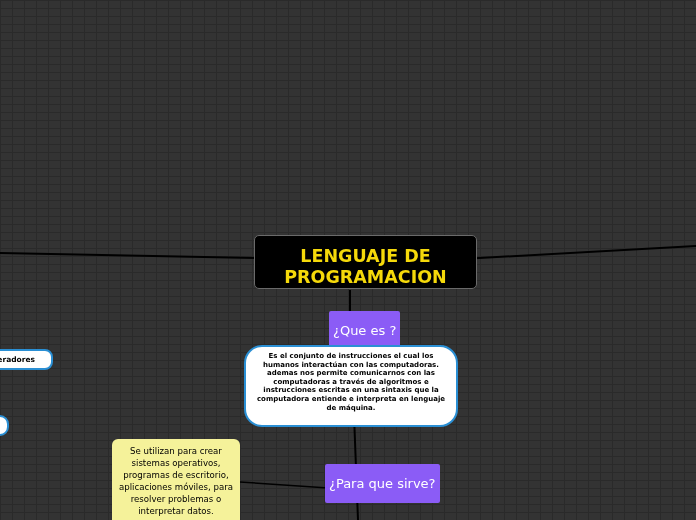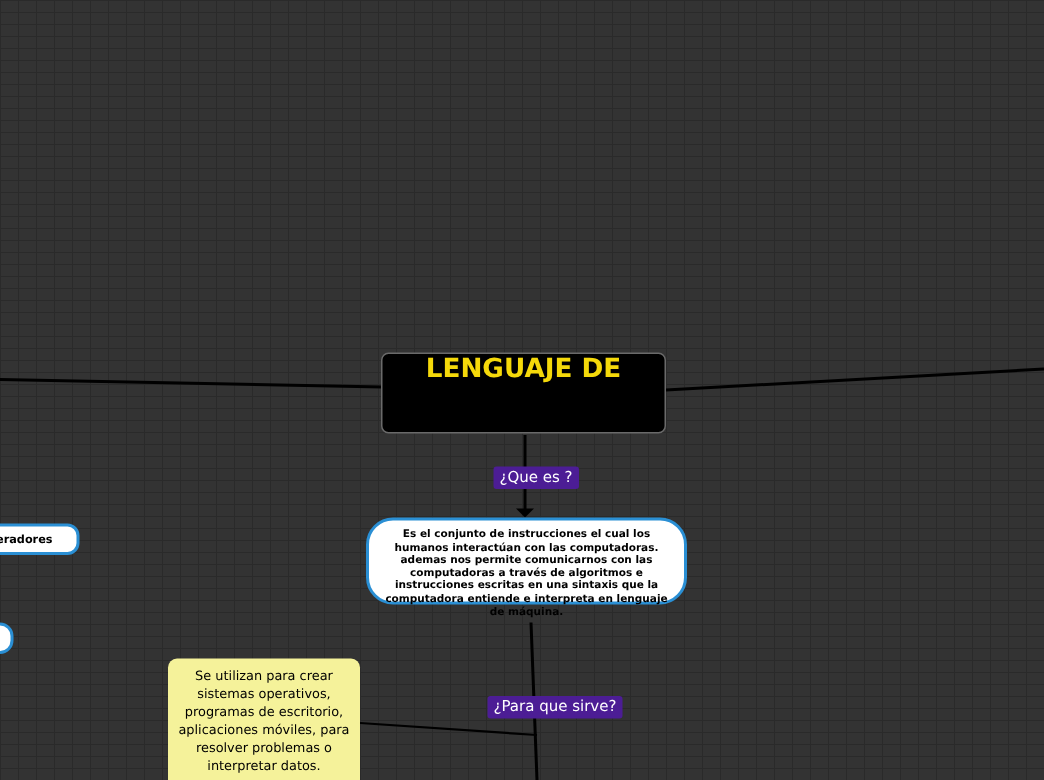--- a/index.html
+++ b/index.html
@@ -18,36 +18,36 @@
     position:absolute; inset:0;
     background-image: linear-gradient(90deg, #2a2a2a 1px, transparent 1px);
     background-size: 24px 16px;
     background-position: 12px 8px;
     -webkit-mask-image: repeating-linear-gradient(transparent 0 8px, #000 8px 16px);
     mask-image: repeating-linear-gradient(transparent 0 8px, #000 8px 16px);
     pointer-events:none;
   }
   svg.links { position:absolute; left:0; top:0; }
   .root {
-    position:absolute; left:254px; top:235px; width:190px; height:54px;
+    position:absolute; left:254px; top:235px; width:223px; height:54px;
     background:#000; border:1px solid #6a6a6a; border-radius:5px;
     color:#f5d90a; font-family:"DejaVu Sans", sans-serif; font-weight:bold;
     font-size:17.5px; line-height:21px; text-align:center;
-    display:flex; align-items:flex-start; justify-content:center; box-sizing:border-box;
+    display:flex; align-items:flex-end; justify-content:center; box-sizing:border-box;
   }
   .label {
-    position:absolute; background:#4c1d95; color:#fff; font-size:10px;
-    padding:2px 4px; border-radius:2px; white-space:nowrap;
+    position:absolute; background:#8b5cf6; color:#fff; font-size:13px;
+    padding:12px 4px; border-radius:2px; white-space:nowrap;
   }
   .bubble {
     position:absolute; background:#fff; border:2px solid #2a8fd4; box-sizing:border-box;
     color:#000; text-align:center; font-weight:bold;
   }
   .b-main {
-    left:244px; top:345px; width:214px; height:58px; border-radius:18px;
+    left:244px; top:345px; width:214px; height:82px; border-radius:18px;
     font-size:7px; line-height:8.6px; padding:5px 10px;
   }
   .b-op {
     left:-20px; top:349px; width:73px; height:21px; border-radius:8px;
     font-size:7.5px; line-height:17px; text-align:right; padding-right:16px;
   }
   .b-small {
     left:-20px; top:415px; width:29px; height:21px; border-radius:9px;
   }
   .note {
@@ -67,20 +67,21 @@
   <path d="M444 260 L696 246" stroke="#000" stroke-width="2" fill="none"></path>
   <path d="M350 290 L350 340" stroke="#000" stroke-width="2" fill="none"></path>
   <polygon points="344,339 356,339 350,345" fill="#000"></polygon>
   <path d="M354 415 L358 520" stroke="#000" stroke-width="2" fill="none"></path>
   <path d="M240 482 L358 490" stroke="#000" stroke-width="1.5" fill="none"></path>
 </svg>
 
 <div class="root">
   <div>
     <div>LENGUAJE DE</div>
+    <div>PROGRAMACION</div>
   </div>
 </div>
 
 <div class="label" style="left:329px; top:311px;">¿Que es ?</div>
 
 <div class="bubble b-main">Es el conjunto de instrucciones el cual los humanos interactúan con las computadoras. ademas nos permite comunicarnos con las computadoras a través de algoritmos e instrucciones escritas en una sintaxis que la computadora entiende e interpreta en lenguaje de máquina.</div>
 
 <div class="label" style="left:325px; top:464px;">¿Para que sirve?</div>
 
 <div class="note">Se utilizan para crear sistemas operativos, programas de escritorio, aplicaciones móviles, para resolver problemas o interpretar datos.</div>

